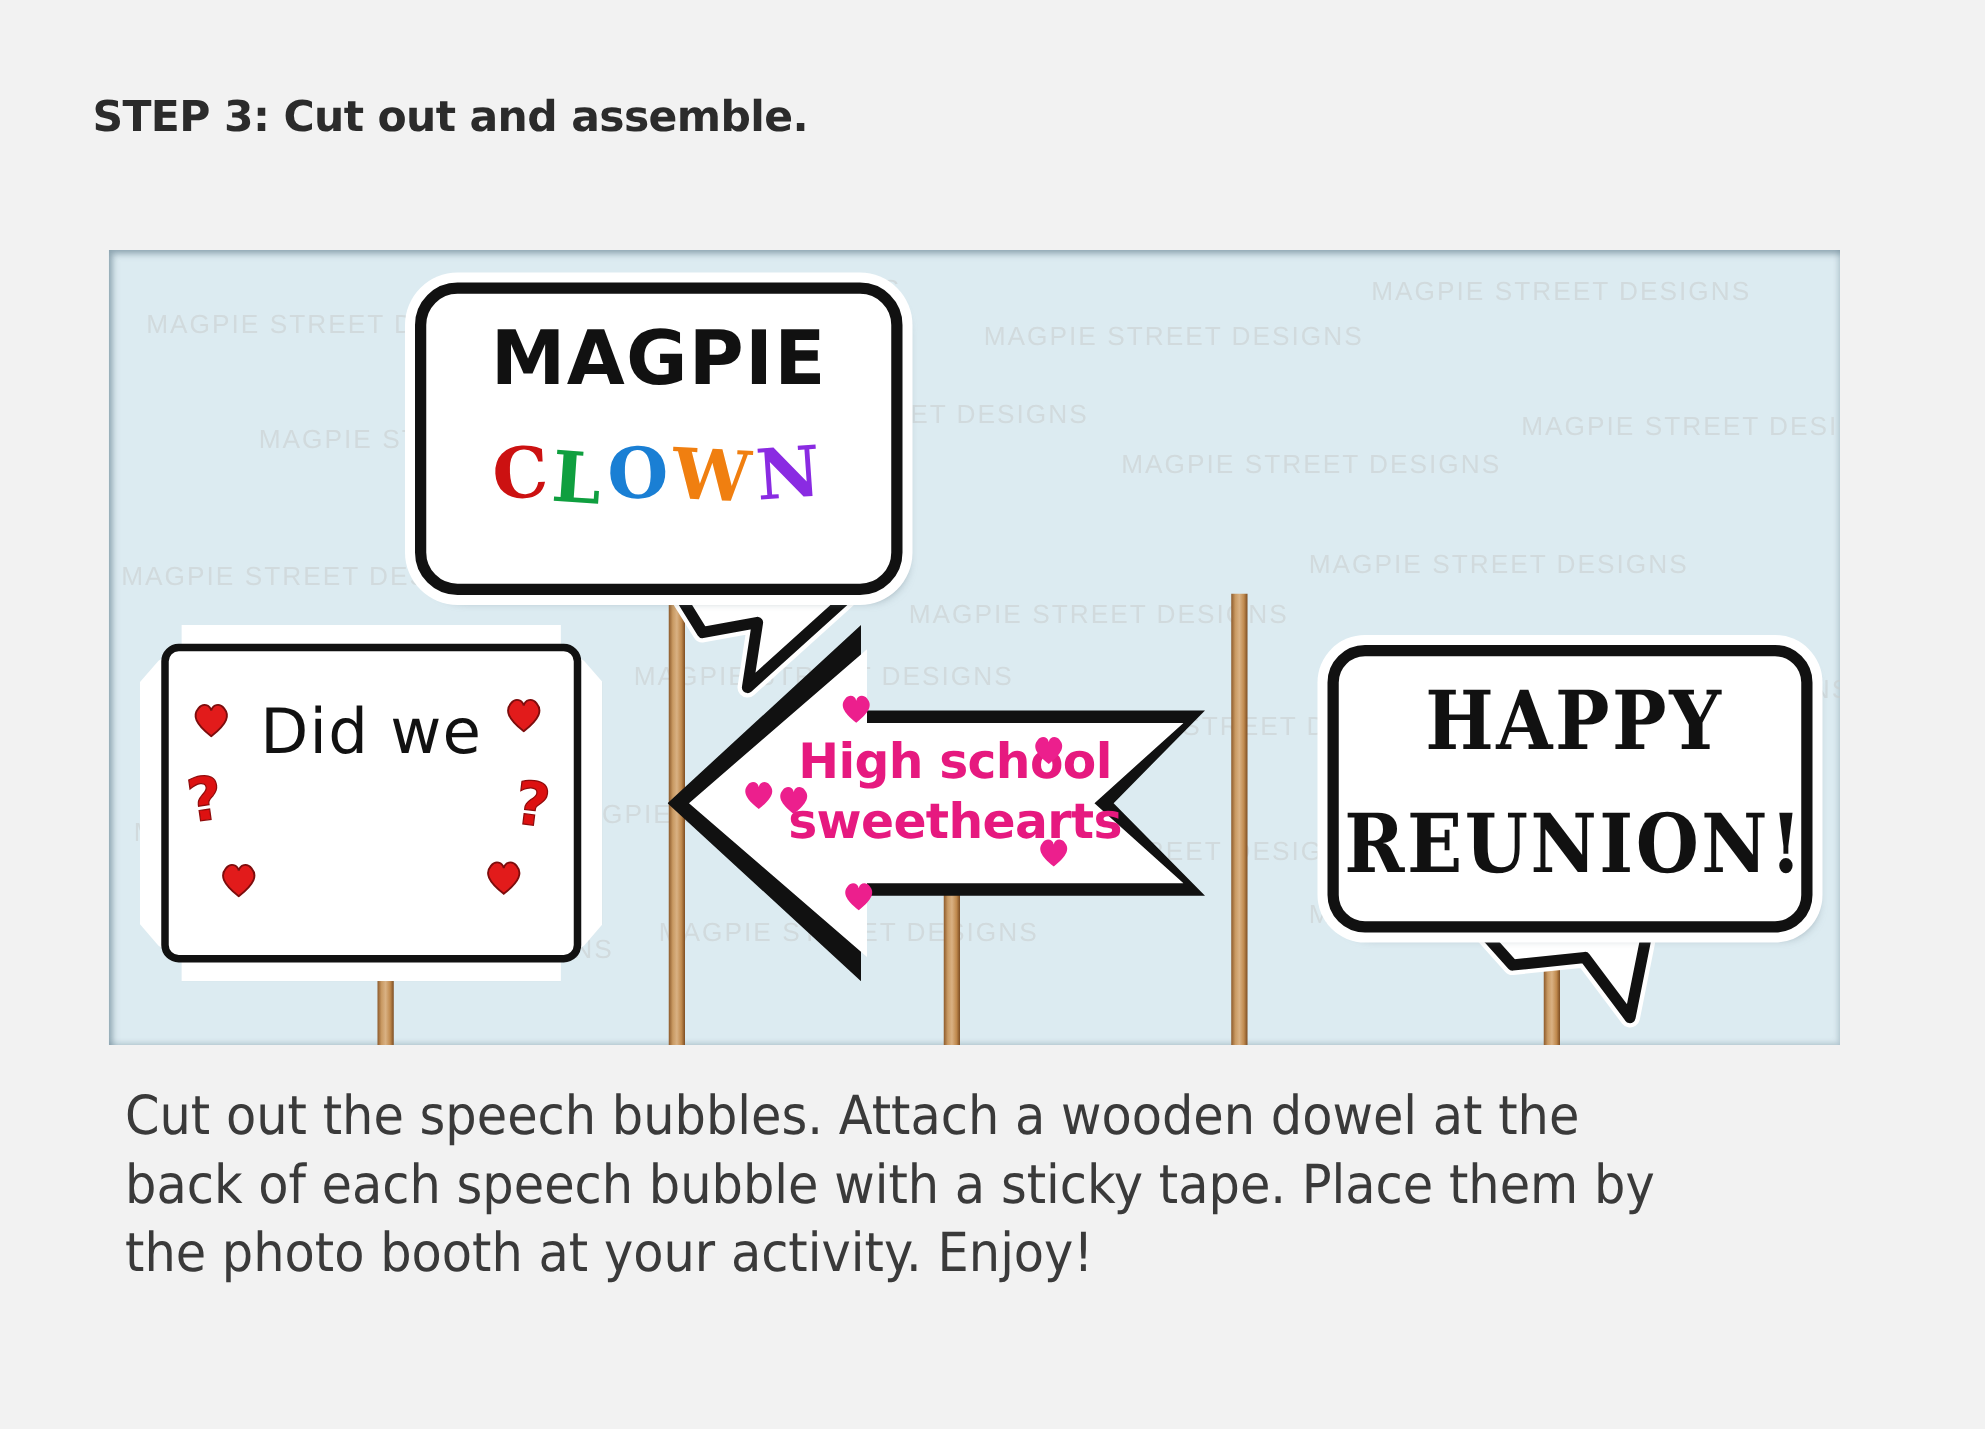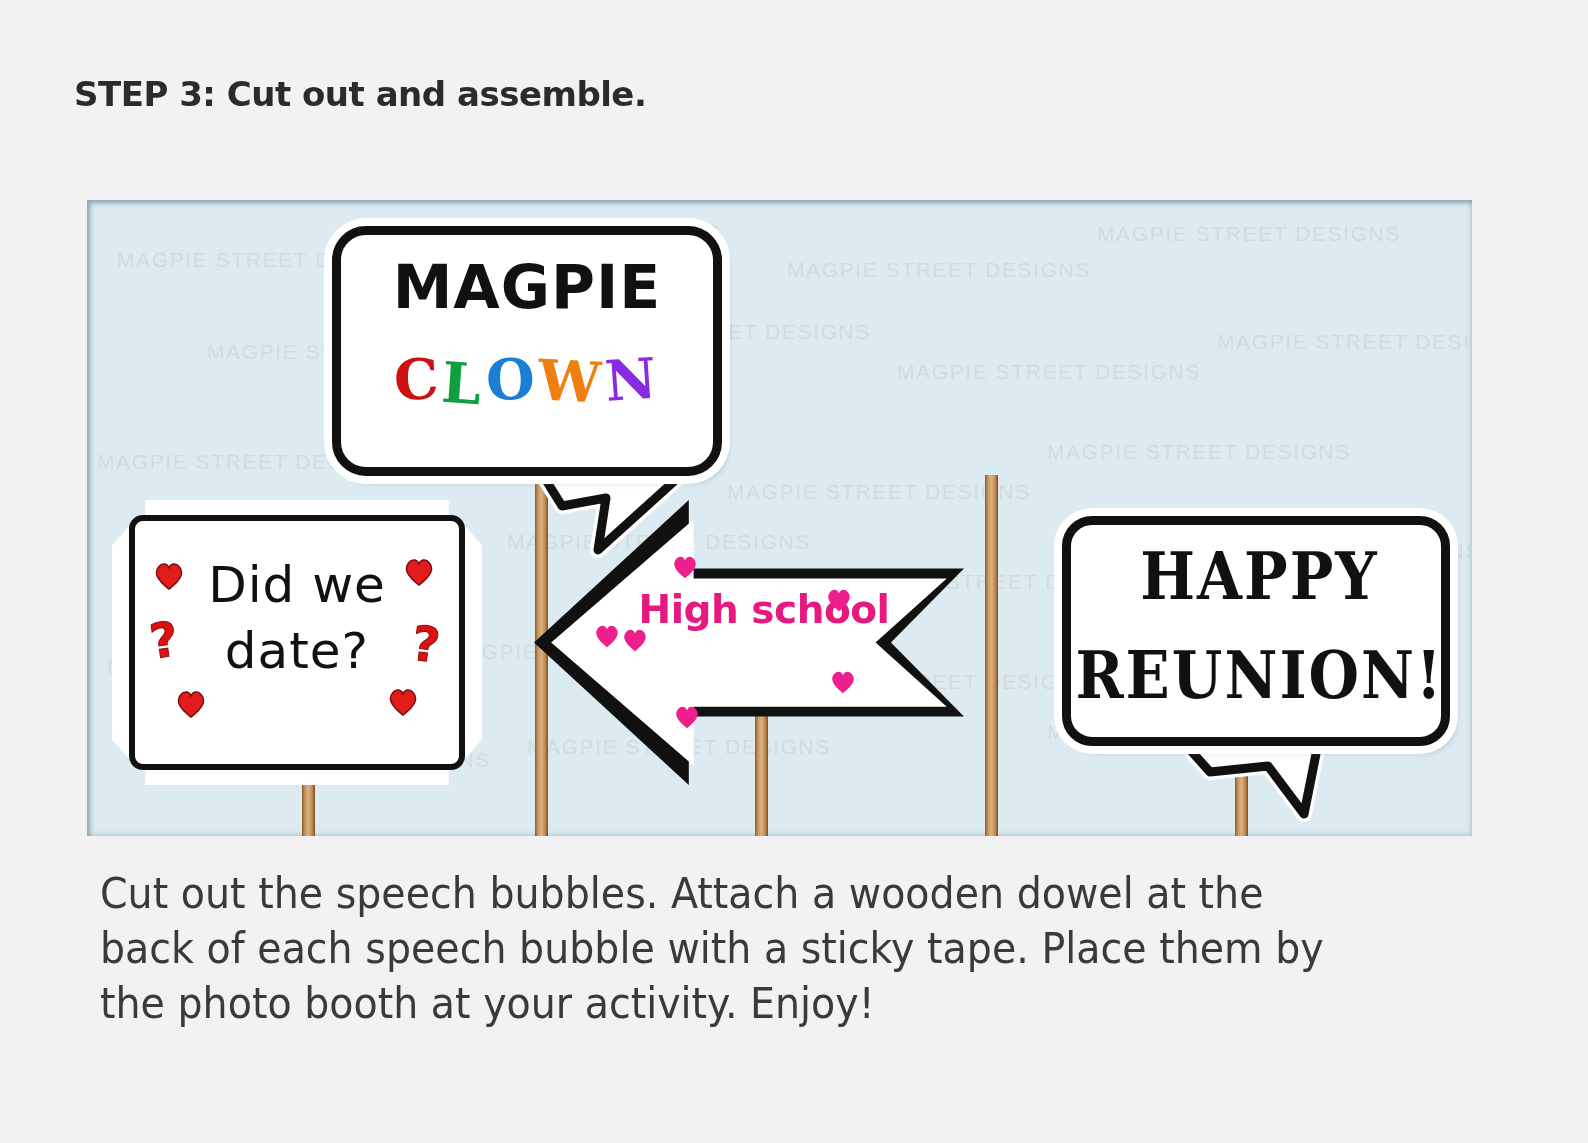--- a/index.html
+++ b/index.html
@@ -226,21 +226,20 @@
   <div class="dowel" style="left:668px;top:505px;height:131px;"></div>
   <div class="dowel" style="left:898px;top:275px;height:361px;"></div>
   <div class="dowel" style="left:1148px;top:560px;height:76px;"></div>
 
   <div class="sign" id="sign-did-we-date" style="left:25px;top:300px;">
     <div class="plaque-outer"></div>
     <div class="plaque-border"></div>
 
     <div class="dwd-text">
       <div>Did we</div>
-      <div>date?</div>
     </div>
 
     <svg class="heart" style="left:42px;top:62px;" viewBox="0 0 32 30">
       <path d="M16 29 C2 18 0 11 5 5 C9 0 15 2 16 7 C17 2 23 0 27 5 C32 11 30 18 16 29 Z" fill="#e21b1b" stroke="#7d0d0d" stroke-width="1.6"></path>
     </svg>
     <svg class="heart" style="left:292px;top:58px;" viewBox="0 0 32 30">
       <path d="M16 29 C2 18 0 11 5 5 C9 0 15 2 16 7 C17 2 23 0 27 5 C32 11 30 18 16 29 Z" fill="#e21b1b" stroke="#7d0d0d" stroke-width="1.6"></path>
     </svg>
     <svg class="heart" style="left:64px;top:190px;" viewBox="0 0 32 30">
       <path d="M16 29 C2 18 0 11 5 5 C9 0 15 2 16 7 C17 2 23 0 27 5 C32 11 30 18 16 29 Z" fill="#e21b1b" stroke="#7d0d0d" stroke-width="1.6"></path>
@@ -266,20 +265,21 @@
     </div>
   </div>
 
 
   <div class="sign" id="sign-arrow" style="left:447px;top:300px;">
     <div class="arrow-outer"></div>
     <div class="arrow-inner"></div>
 
     <div class="arrow-text">
       <div>High school</div>
+      <div>sweethearts</div>
     </div>
 
     <svg class="pheart" style="left:138px;top:55px;" viewBox="0 0 32 30">
         <path d="M16 29 C2 18 0 11 5 5 C9 0 15 2 16 7 C17 2 23 0 27 5 C32 11 30 18 16 29 Z" fill="#ec1f8d"></path>
       </svg>
     <svg class="pheart" style="left:60px;top:124px;" viewBox="0 0 32 30">
         <path d="M16 29 C2 18 0 11 5 5 C9 0 15 2 16 7 C17 2 23 0 27 5 C32 11 30 18 16 29 Z" fill="#ec1f8d"></path>
       </svg>
     <svg class="pheart" style="left:88px;top:128px;" viewBox="0 0 32 30">
         <path d="M16 29 C2 18 0 11 5 5 C9 0 15 2 16 7 C17 2 23 0 27 5 C32 11 30 18 16 29 Z" fill="#ec1f8d"></path>

